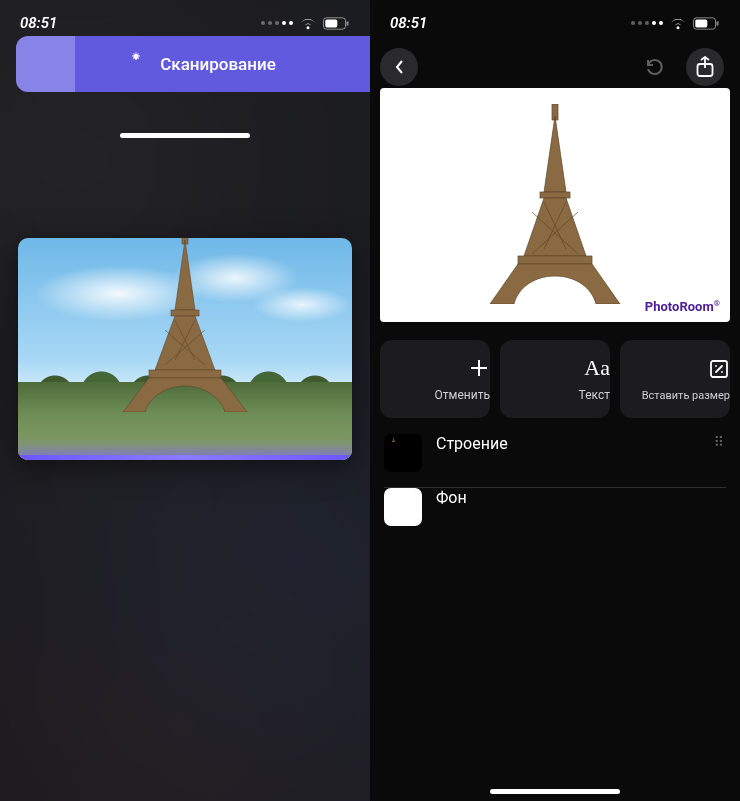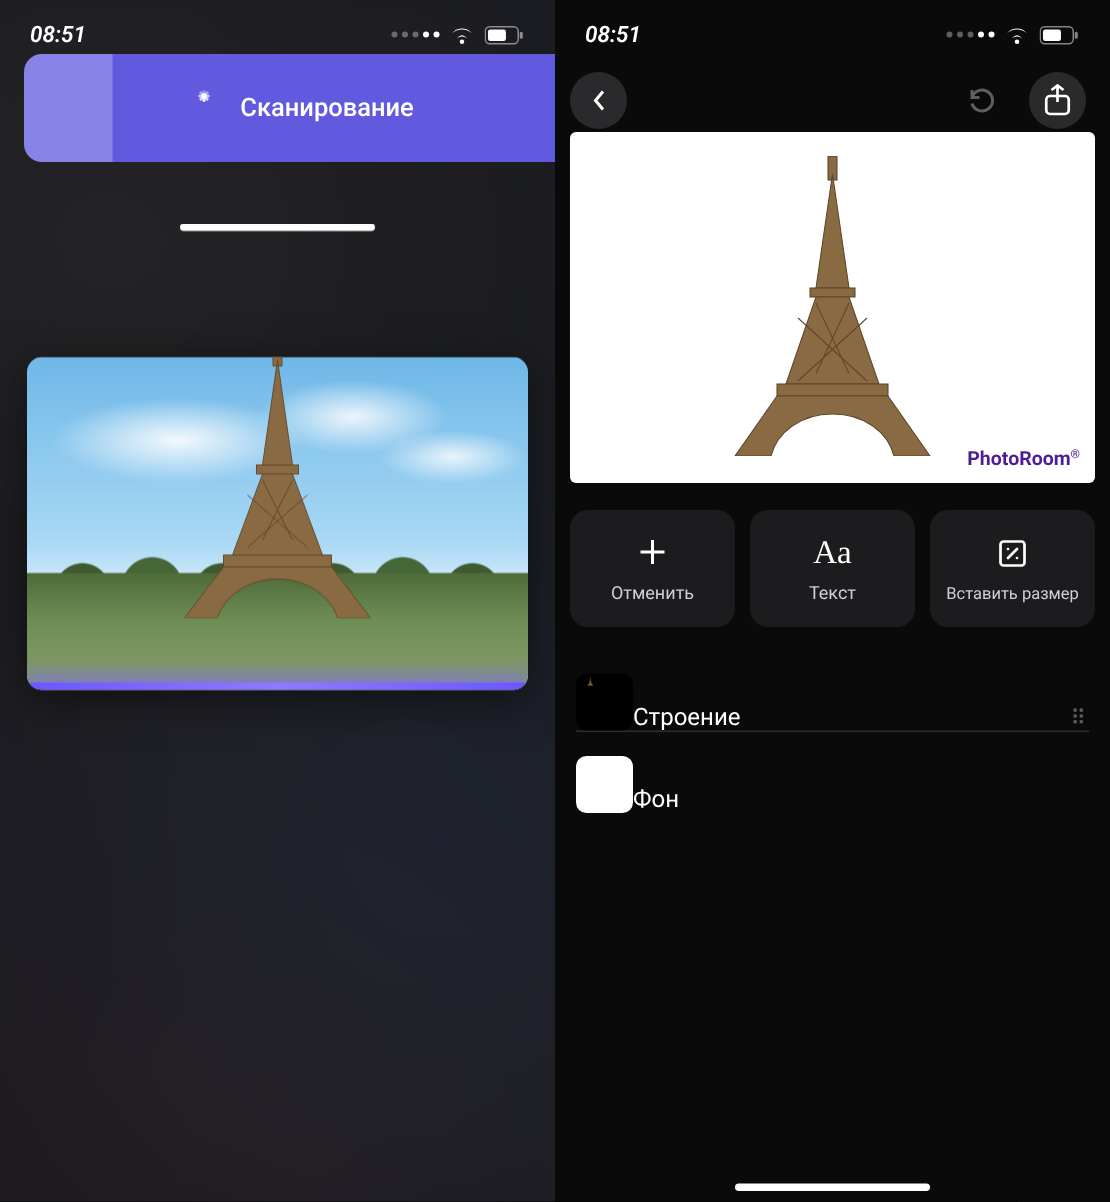--- a/index.html
+++ b/index.html
@@ -57,21 +57,21 @@
   .scan-line{
     position:absolute; left:0; right:0; bottom:0; height:5px;
     background:linear-gradient(90deg,#6b57ff, #8c7bff, #6b57ff);
     box-shadow:0 0 14px 4px rgba(120,100,255,0.8);
   }
   .tower{
     position:absolute; left:50%; transform:translateX(-50%); bottom:48px;
     width:140px; height:182px; pointer-events:none;
   }
   .scan-btn{
-    position:absolute; left:16px; right:16px; bottom:48px; height:72px;
+    position:absolute; left:16px; right:16px; bottom:48px; height:56px;
     background:#615adf; border-radius:12px; display:flex; align-items:center; justify-content:center;
     color:#fff; font-size:17px; font-weight:500; gap:14px;
     overflow:hidden;
   }
   .scan-btn .pulse{ position:absolute; left:0; top:0; bottom:0; width:16%; background:rgba(255,255,255,0.25); }
   .spinner{
     width:20px;height:20px;position:relative;
   }
   .spinner span{
     position:absolute;left:50%;top:50%;width:2px;height:6px;background:#fff;border-radius:1px;
@@ -104,27 +104,27 @@
     position:absolute; left:50%; transform:translateX(-50%); bottom:18px;
     width:150px; height:200px;
   }
   .watermark{
     position:absolute; right:10px; bottom:8px; color:#4c1d95; font-size:13px; font-weight:700;
   }
   .watermark sup{font-size:8px;}
   .tool-row{ display:flex; gap:10px; padding:18px 10px 10px 10px;}
   .tool-card{
     flex:1; background:#1c1c1e; border-radius:12px; height:78px;
-    display:flex; flex-direction:column; align-items:center; justify-content:center; gap:8px; color:#fff;
+    display:flex; flex-direction:column; align-items:flex-end; justify-content:center; gap:8px; color:#fff;
   }
   .tool-card .lbl{ font-size:12px; color:#d0d0d5;}
   .tool-card.small .lbl{font-size:11px;}
   .tool-icon{ font-size:22px; font-weight:300; display:flex; align-items:center; justify-content:center; height:24px;}
   .layer-list{ padding: 6px 14px 0 14px;}
-  .layer-row{ display:flex; align-items:flex-end; height:54px; border-bottom:1px solid rgba(255,255,255,0.15);}
+  .layer-row{ display:flex; align-items:flex-start; gap:14px; height:54px; border-bottom:1px solid rgba(255,255,255,0.15);}
   .layer-row:last-child{border-bottom:none;}
   .layer-thumb{
     width:38px;height:38px;border-radius:7px;background:#000;display:flex;align-items:center;justify-content:center;overflow:hidden;flex-shrink:0;
   }
   .layer-thumb.white{ background:#fff;}
   .layer-name{ color:#fff; font-size:16px; flex:1;}
   .drag-handle{ color:rgba(255,255,255,0.35); font-size:14px; letter-spacing:2px;}
   .right .home-ind{ background:#fff;}
   
   .tower svg{ width:100%; height:100%; display:block;}

